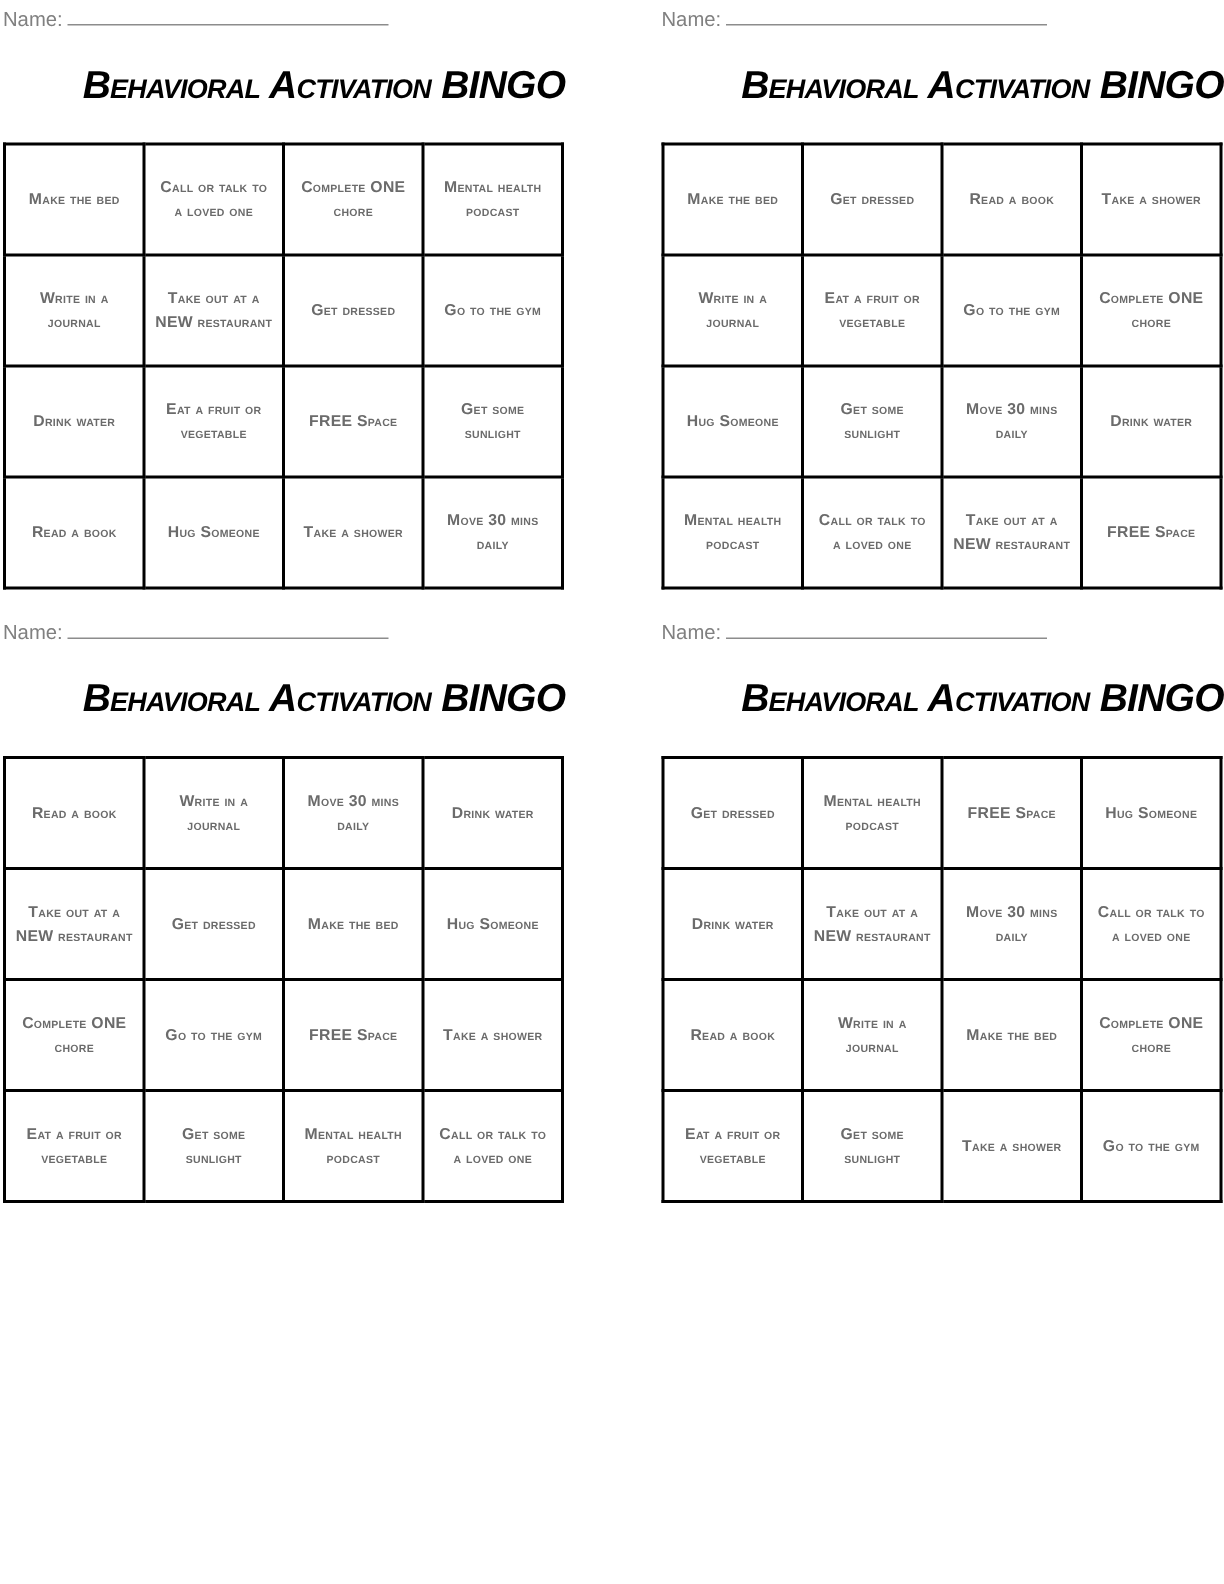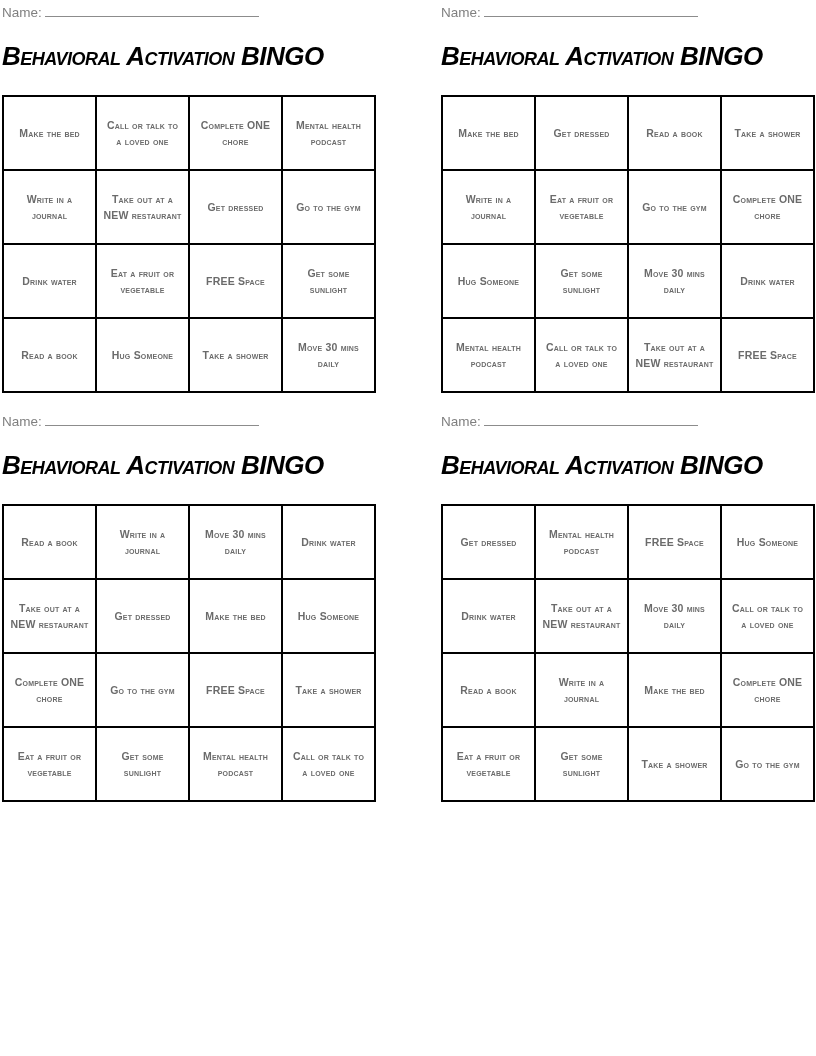--- a/index.html
+++ b/index.html
@@ -32,21 +32,21 @@
     width: 214px;
     height: 12px;
     border-bottom: 1.5px solid #8c8c8c;
     margin-left: 3px;
     vertical-align: baseline;
   }
 
   .card-title {
     margin: 21px 0 0 0;
     padding: 0;
-    text-align: left;
+    text-align: center;
     font-family: "Liberation Sans", sans-serif;
     font-style: italic;
     font-weight: bold;
     font-size: 26px;
     line-height: 28px;
     font-variant: small-caps;
     letter-spacing: -0.5px;
     color: #000000;
     white-space: nowrap;
   }

